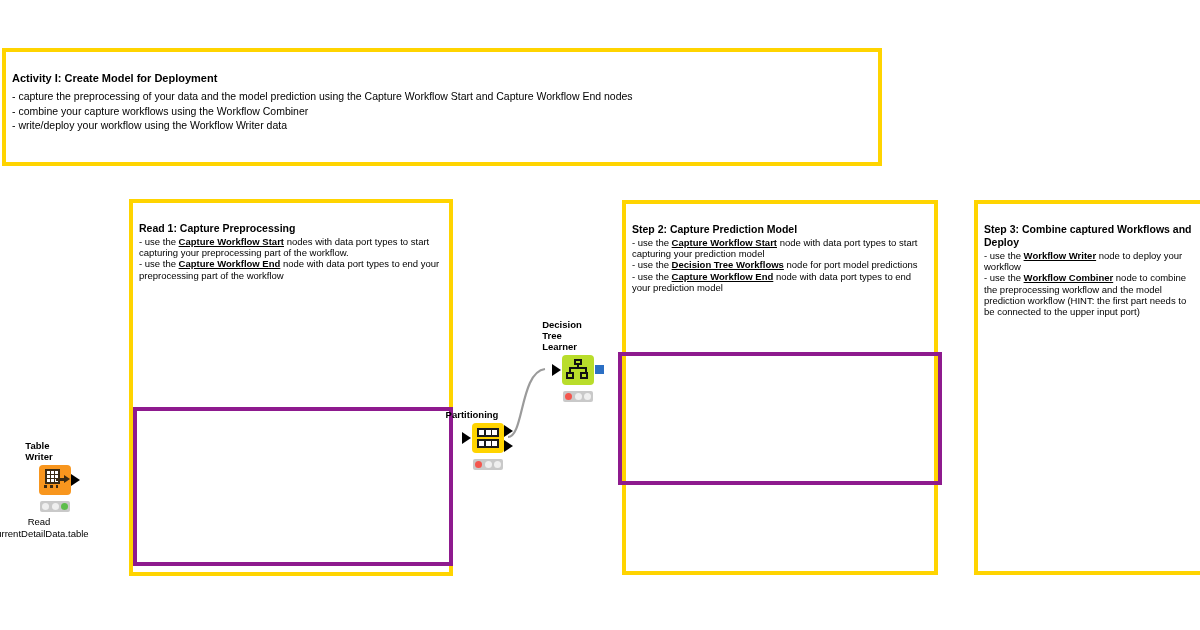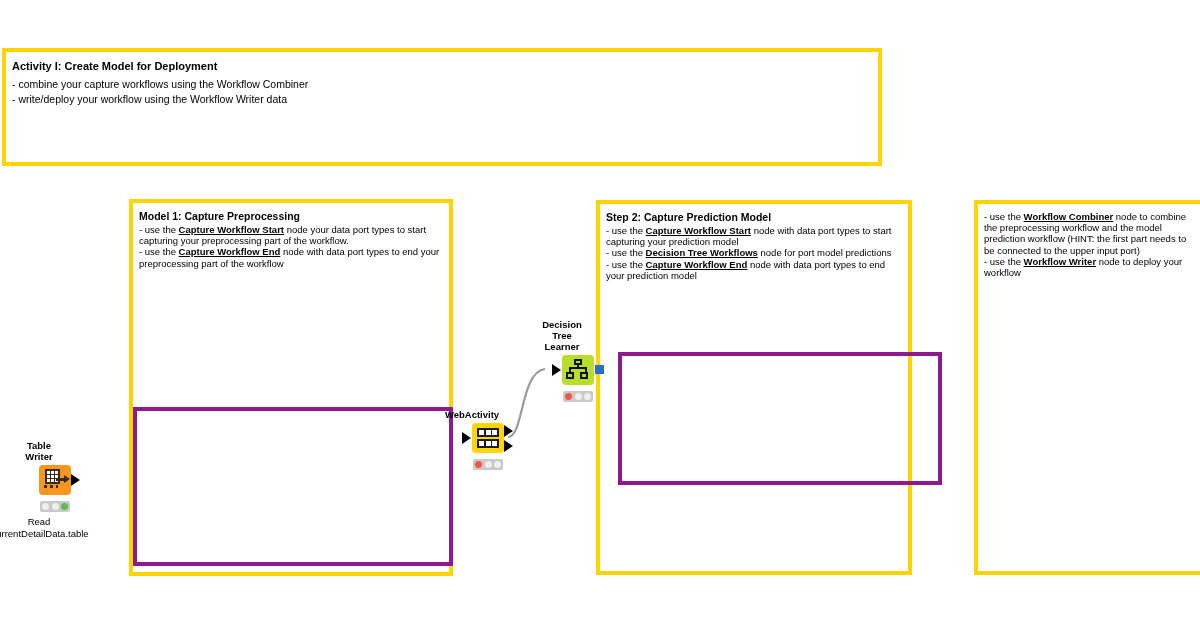--- a/index.html
+++ b/index.html
@@ -21,21 +21,21 @@
   }
 
   
   .annot {
     position: absolute;
     box-sizing: border-box;
     border: 4px solid #FFD400;
     background: #ffffff;
   }
   .annot-inner {
-    padding: 7px 8px 4px 6px;
+    padding: 19px 8px 4px 6px;
     box-sizing: border-box;
     width: 100%;
   }
   .annot-title {
     font-weight: bold;
     font-size: 10.5px;
     color: #000;
     line-height: 13px;
     margin: 0 0 1px 0;
     white-space: pre-line;
@@ -75,21 +75,20 @@
   }
   .node-label {
     position: absolute;
     left: 50%;
     transform: translateX(-50%);
     bottom: 100%;
     margin-bottom: 3px;
     font-size: 9.5px;
     font-weight: bold;
     color: #000;
-    text-align: center;
     white-space: pre-line;
     line-height: 11px;
   }
   .node-body {
     position: absolute;
     left: 0; top: 0;
     width: 32px; height: 30px;
     border-radius: 4px;
     box-sizing: border-box;
   }
@@ -213,63 +212,65 @@
   }
 </style>
 </head>
 <body>
 
 <div class="canvas">
 
   <div class="annot" id="activity-box" style="left:2px; top:48px; width:880px; height:118px;">
     <div class="annot-inner">
       <div class="annot-title">Activity I: Create Model for Deployment</div>
+      <div class="annot-line">- capture the preprocessing of your data and the model prediction using the Capture Workflow Start and Capture Workflow End nodes</div>
       <div class="annot-line">- combine your capture workflows using the Workflow Combiner</div>
       <div class="annot-line">- write/deploy your workflow using the Workflow Writer data</div>
     </div>
   </div>
 
   <div class="annot" id="step1-box" style="left:129px; top:199px; width:324px; height:377px;">
     <div class="annot-inner">
-      <div class="annot-title">Model 1: Capture Preprocessing</div>
-      <p class="annot-line">
-        <span>- use the </span><b>Capture Workflow Start</b><span> node your data port types to start capturing your preprocessing part of the workflow.</span>
+      <div class="annot-title">Read 1: Capture Preprocessing</div>
+      <p class="annot-line">
+        <span>- use the </span><b>Capture Workflow Start</b><span> nodes with data port types to start capturing your preprocessing part of the workflow.</span>
       </p>
       <p class="annot-line">
         <span>- use the </span><b>Capture Workflow End</b><span> node with data port types to end your preprocessing part of the workflow</span>
       </p>
     </div>
   </div>
 
   <div class="purple-frame" id="step1-purple" style="left:133px; top:407px; width:320px; height:159px;"></div>
 
-  <div class="annot" id="step2-box" style="left:596px; top:200px; width:316px; height:375px;">
+  <div class="annot" id="step2-box" style="left:622px; top:200px; width:316px; height:375px;">
     <div class="annot-inner">
       <div class="annot-title">Step 2: Capture Prediction Model</div>
       <p class="annot-line">
         <span>- use the </span><b>Capture Workflow Start</b><span> node with data port types to start capturing your prediction model</span>
       </p>
       <p class="annot-line">
         <span>- use the </span><b>Decision Tree Workflows</b><span> node for port model predictions</span>
       </p>
       <p class="annot-line">
         <span>- use the </span><b>Capture Workflow End</b><span> node with data port types to end your prediction model</span>
       </p>
     </div>
   </div>
 
   <div class="purple-frame" id="step2-purple" style="left:618px; top:352px; width:324px; height:133px;"></div>
 
   <div class="annot" id="step3-box" style="left:974px; top:200px; width:230px; height:375px;">
     <div class="annot-inner">
+      <div class="annot-title">Step 3: Combine captured Workflows and Deploy</div>
+      <p class="annot-line">
+        <span>- use the </span><b>Workflow Writer</b><span> node to deploy your workflow</span>
+      </p>
       <p class="annot-line">
         <span>- use the </span><b>Workflow Combiner</b><span> node to combine the preprocessing workflow and the model prediction workflow (HINT: the first part needs to be connected to the upper input port)</span>
-      </p>
-      <p class="annot-line">
-        <span>- use the </span><b>Workflow Writer</b><span> node to deploy your workflow</span>
       </p>
     </div>
   </div>
 
   <svg class="wires" width="1200" height="630">
 
     <path d="M 508,437 C 524,437 520,372 545,369" fill="none" stroke="#9b9b9b" stroke-width="2.2"></path>
   </svg>
 
   <div class="node" style="left:39px; top:465px;">
@@ -283,21 +284,21 @@
     <div class="status">
       <span class="bulb"></span>
       <span class="bulb"></span>
       <span class="bulb green"></span>
     </div>
     <div class="node-desc">Read
 CurrentDetailData.table</div>
   </div>
 
   <div class="node" style="left:472px; top:423px;">
-    <div class="node-label">WebActivity</div>
+    <div class="node-label">Partitioning</div>
     <div class="node-body manip">
       <div class="glyph part-row r1">
         <span class="part-cell"></span>
           <span class="part-cell"></span>
           <span class="part-cell"></span>
       </div>
       <div class="glyph part-row r2">
         <span class="part-cell"></span>
           <span class="part-cell"></span>
           <span class="part-cell"></span>

